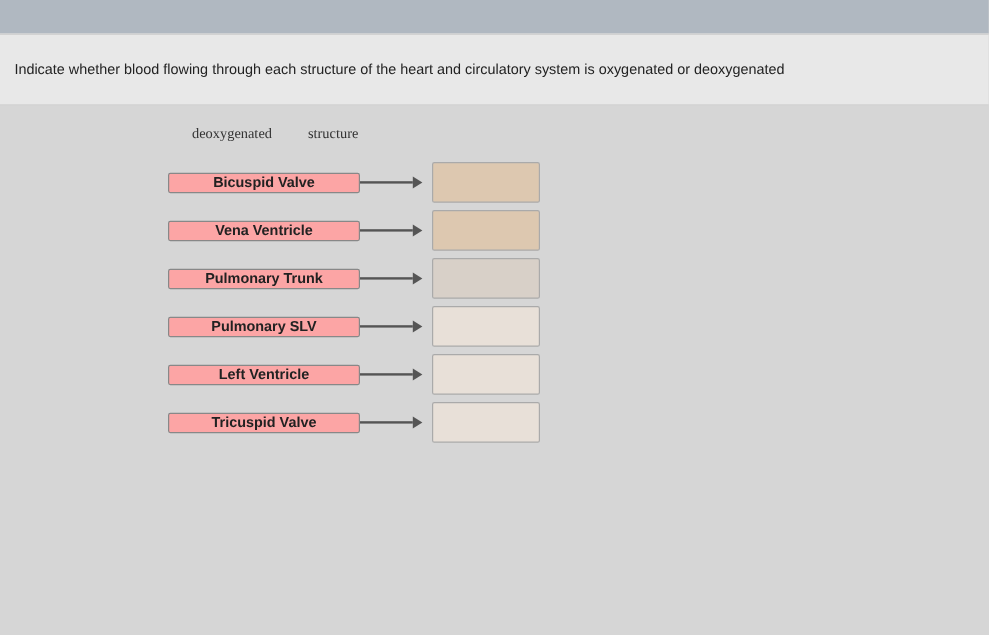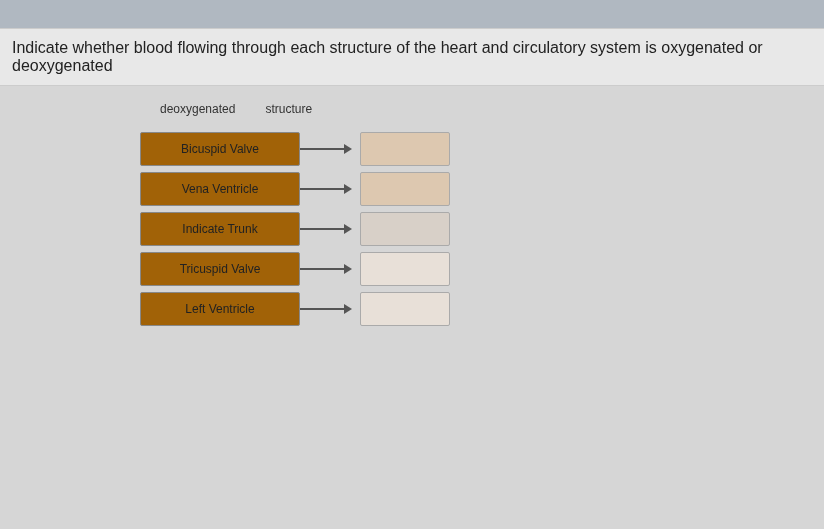--- a/index.html
+++ b/index.html
@@ -30,38 +30,39 @@
     .top-bar-title {
       color: #333;
       font-size: 13px;
       font-weight: bold;
     }
 
     .instruction-bar {
       background: #e8e8e8;
       border-top: 1px solid #ccc;
       border-bottom: 1px solid #ccc;
-      padding: 10px 12px;
-      font-size: 16px;
+      padding: 22px 12px;
+      font-size: 12px;
       color: #222;
     }
 
     .content-area {
       padding: 16px 20px;
       display: flex;
       flex-direction: column;
       gap: 10px;
     }
 
     .legend-row {
       display: flex;
       gap: 30px;
       align-items: flex-end;
       padding-left: 140px;
       margin-bottom: 6px;
+      font-family: Liberation Serif, serif;
     }
 
     .legend-item {
       display: flex;
       align-items: center;
       gap: 6px;
     }
 
     .legend-label {
       font-size: 12px;
@@ -76,29 +77,30 @@
     }
 
     .item-row {
       display: flex;
       align-items: center;
       gap: 0;
     }
 
     .item-label-box {
       width: 160px;
-      height: 34px;
+      height: 17px;
       border: 1.5px solid #888;
-      background: #a16207;
+      background: #fca5a5;
       display: flex;
       align-items: center;
       justify-content: center;
       font-size: 12px;
       color: #222;
       border-radius: 2px;
+      font-weight: bold;
     }
 
     .arrow-line {
       display: flex;
       align-items: center;
       width: 60px;
     }
 
     .arrow-line::before {
       content: '';
@@ -175,43 +177,52 @@
         <span>Vena Ventricle</span>
       </div>
       <div class="arrow-line">
         <div class="arrow-head"></div>
       </div>
       <div class="answer-box light-tan"></div>
     </div>
 
     <div class="item-row">
       <div class="item-label-box">
-        <span>Indicate Trunk</span>
+        <span>Pulmonary Trunk</span>
       </div>
       <div class="arrow-line">
         <div class="arrow-head"></div>
       </div>
       <div class="answer-box light-gray"></div>
     </div>
 
 
+    <div class="item-row">
+      <div class="item-label-box">
+        <span>Pulmonary SLV</span>
+      </div>
+      <div class="arrow-line">
+        <div class="arrow-head"></div>
+      </div>
+      <div class="answer-box blank"></div>
+    </div>
+
+    <div class="item-row">
+      <div class="item-label-box">
+        <span>Left Ventricle</span>
+      </div>
+      <div class="arrow-line">
+        <div class="arrow-head"></div>
+      </div>
+      <div class="answer-box blank"></div>
+    </div>
 
     <div class="item-row">
       <div class="item-label-box">
         <span>Tricuspid Valve</span>
-      </div>
-      <div class="arrow-line">
-        <div class="arrow-head"></div>
-      </div>
-      <div class="answer-box blank"></div>
-    </div>
-
-    <div class="item-row">
-      <div class="item-label-box">
-        <span>Left Ventricle</span>
       </div>
       <div class="arrow-line">
         <div class="arrow-head"></div>
       </div>
       <div class="answer-box blank"></div>
     </div>
 
   </div>
 </div>
 

